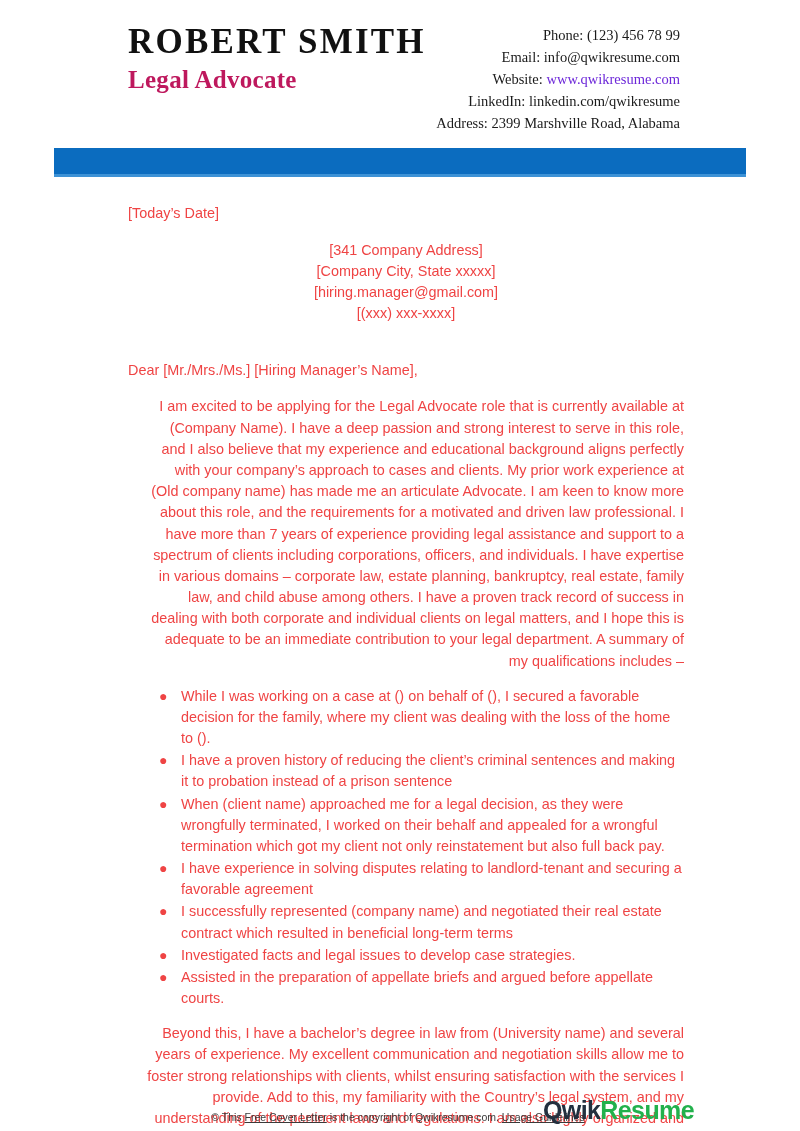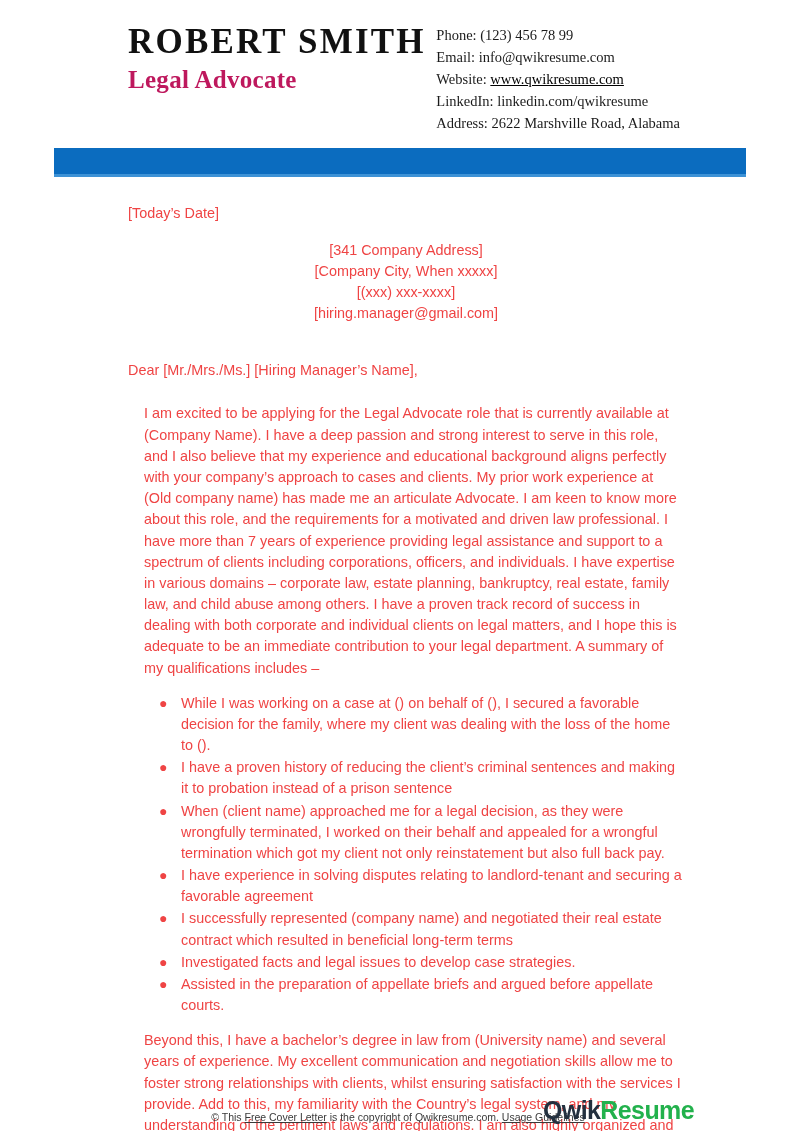--- a/index.html
+++ b/index.html
@@ -46,36 +46,36 @@
   .job-title {
     font-family: "Liberation Serif", serif;
     font-weight: bold;
     font-size: 25px;
     color: #be185d;
     letter-spacing: 0.3px;
     margin-top: 5px;
     line-height: 1.1;
   }
   .contact-block {
+    text-align: right;
     font-family: "Liberation Serif", serif;
     font-size: 14.5px;
     line-height: 1.52;
     color: #1a1a1a;
     padding-top: 6px;
     max-width: 300px;
   }
   .contact-line {
     white-space: nowrap;
   }
   .contact-line.wrap {
     white-space: normal;
   }
   .contact-link {
-    color: #000000;
-    text-decoration: underline;
+    color: #6d28d9;
   }
 
   
   .blue-bar {
     width: 100%;
     height: 26px;
     background: #0b6cbf;
     border-bottom: 3px solid #3d92d6;
   }
 
@@ -92,25 +92,25 @@
   }
   .recipient-block {
     margin: 0 0 36px 0;
     text-align: center;
   }
   .recipient-line {
     margin: 0;
     line-height: 1.46;
   }
   .salutation {
-    margin: 0 0 22px 0;
+    margin: 0 0 15px 0;
   }
   .paragraph {
     margin: 0 0 14px 16px;
-    text-align: left;
+    text-align: right;
   }
   .bullet-list {
     list-style: none;
     margin: 0 0 14px 0;
     padding: 0;
   }
   .bullet-item {
     position: relative;
     padding-left: 53px;
     margin-bottom: 1px;
@@ -179,36 +179,36 @@
       <div class="contact-line">
         <span>Website:</span>
         <span class="contact-link">www.qwikresume.com</span>
       </div>
       <div class="contact-line">
         <span>LinkedIn:</span>
         <span>linkedin.com/qwikresume</span>
       </div>
       <div class="contact-line wrap">
         <span>Address:</span>
-        <span>2622 Marshville Road, Alabama</span>
+        <span>2399 Marshville Road, Alabama</span>
       </div>
     </div>
   </div>
 
   <div class="blue-bar"></div>
 
   <div class="letter-body">
 
     <p class="meta-date">[Today’s Date]</p>
 
     <div class="recipient-block">
       <p class="recipient-line">[341 Company Address]</p>
-      <p class="recipient-line">[Company City, When xxxxx]</p>
+      <p class="recipient-line">[Company City, State xxxxx]</p>
+      <p class="recipient-line">[hiring.manager@gmail.com]</p>
       <p class="recipient-line">[(xxx) xxx-xxxx]</p>
-      <p class="recipient-line">[hiring.manager@gmail.com]</p>
     </div>
 
     <p class="salutation">Dear [Mr./Mrs./Ms.] [Hiring Manager’s Name],</p>
 
     <p class="paragraph">I am excited to be applying for the Legal Advocate role that is currently available at (Company Name). I have a deep passion and strong interest to serve in this role, and I also believe that my experience and educational background aligns perfectly with your company’s approach to cases and clients. My prior work experience at (Old company name) has made me an articulate Advocate. I am keen to know more about this role, and the requirements for a motivated and driven law professional. I have more than 7 years of experience providing legal assistance and support to a spectrum of clients including corporations, officers, and individuals. I have expertise in various domains – corporate law, estate planning, bankruptcy, real estate, family law, and child abuse among others. I have a proven track record of success in dealing with both corporate and individual clients on legal matters, and I hope this is adequate to be an immediate contribution to your legal department. A summary of my qualifications includes –</p>
 
     <ul class="bullet-list">
       <li class="bullet-item">
         <span class="dot">●</span>
         <span>While I was working on a case at () on behalf of (), I secured a favorable decision for the family, where my client was dealing with the loss of the home to ().</span>

